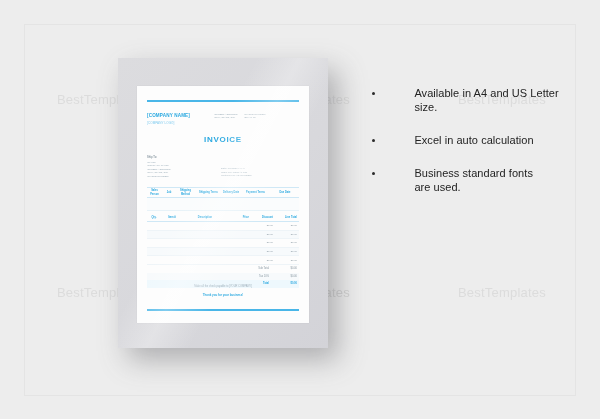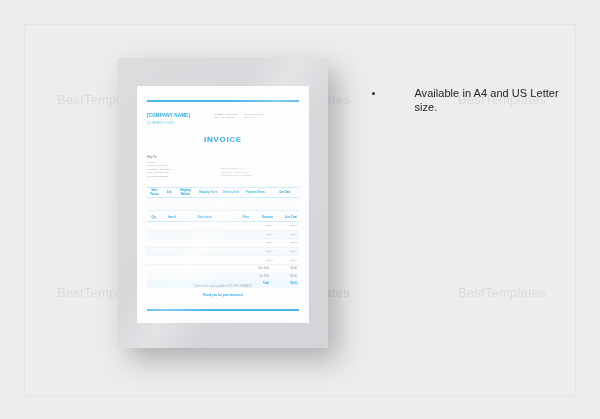--- a/index.html
+++ b/index.html
@@ -245,13 +245,26 @@
   <div id="sheen"></div>
 </div>
 
 <div id="bullets">
   <div class="bullet">
     <span class="dot"></span>
     <span class="btxt">
       <span>Available in A4 and US Letter size.</span>
     </span>
   </div>
+  <div class="bullet">
+    <span class="dot"></span>
+    <span class="btxt">
+      <span>Excel in auto calculation</span>
+    </span>
+  </div>
+  <div class="bullet">
+    <span class="dot"></span>
+    <span class="btxt">
+      <span>Business standard fonts</span><br>
+      <span>are used.</span>
+    </span>
+  </div>
 </div>
 
 </body></html>

